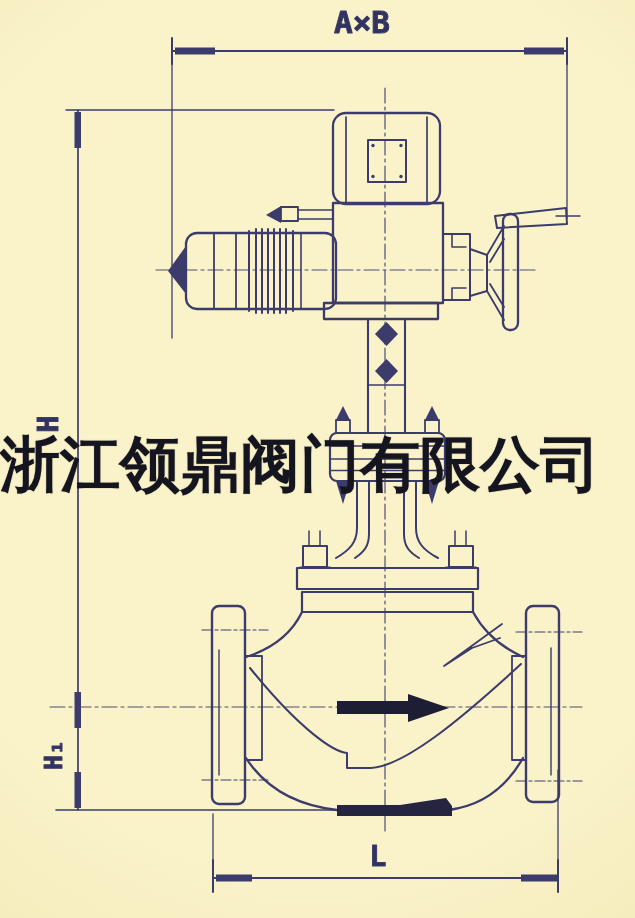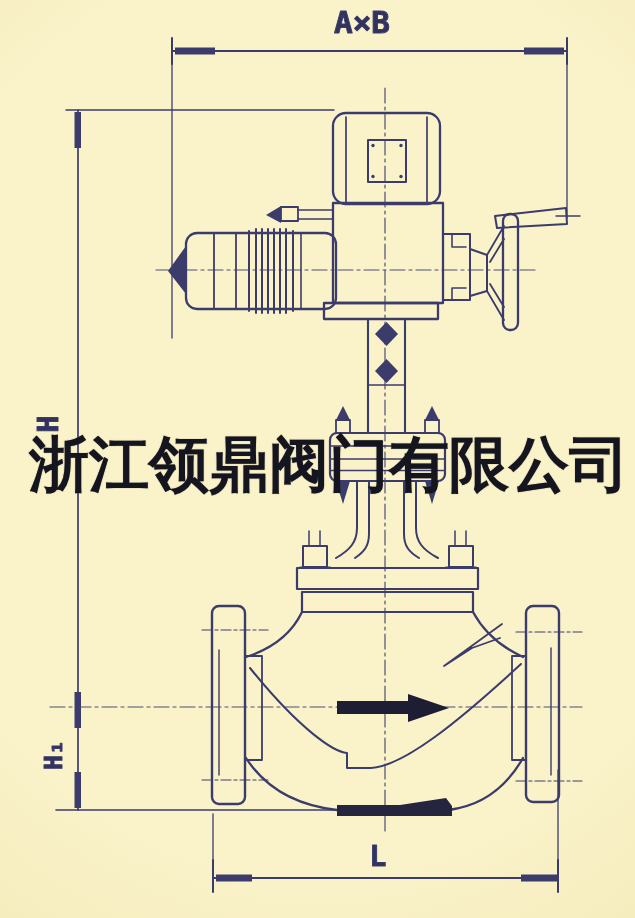--- a/index.html
+++ b/index.html
@@ -9,21 +9,21 @@
     background:radial-gradient(ellipse 120% 90% at 50% 45%, #faf2c9 55%, #f5ecbc 78%, #e9dda8 100%);
   }
   .stage svg{position:absolute;left:0;top:0;}
   .dim-label{
     font-family:"DejaVu Sans Mono","Liberation Mono",monospace;
     font-weight:bold;fill:#32325e;
   }
   .watermark{
     position:absolute;left:0;top:421px;width:635px;height:86px;
     display:flex;justify-content:space-between;align-items:center;
-    padding:0 29px;box-sizing:border-box;
+    padding:0 0;box-sizing:border-box;
     font-family:"DejaVu Serif","Liberation Serif",serif;
     font-size:60px;font-weight:700;color:#15151f;
     white-space:nowrap;letter-spacing:0;line-height:1;
     text-shadow:0 0 1px rgba(21,21,31,.6);
     pointer-events:none;
   }
 </style>
 </head>
 <body>
 

